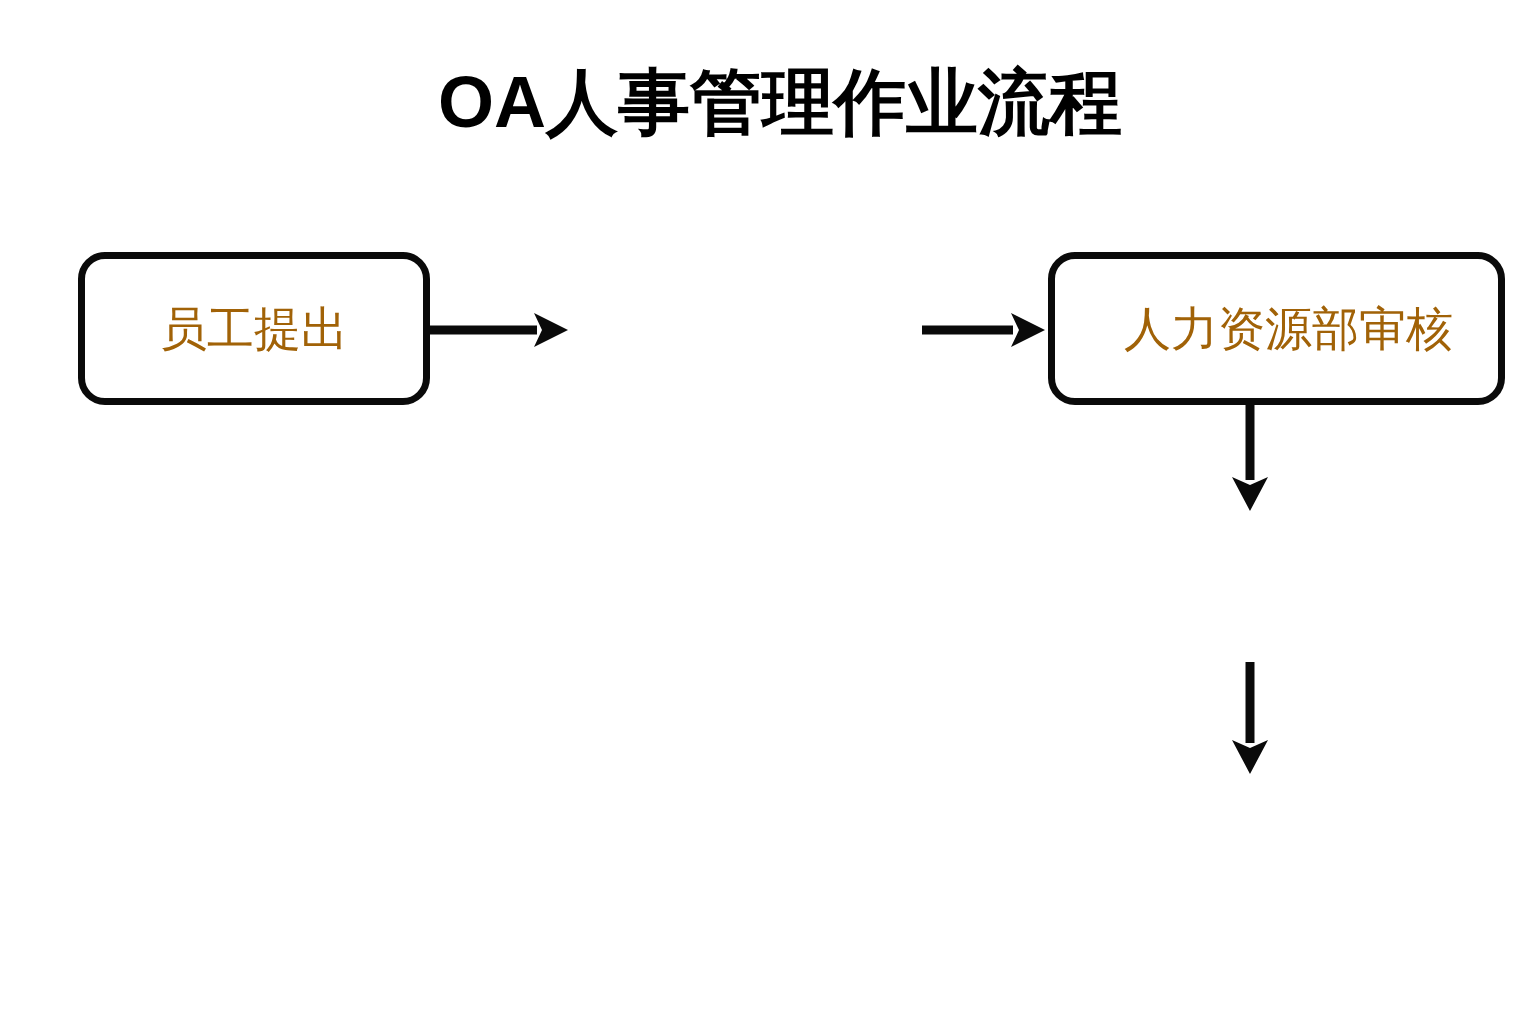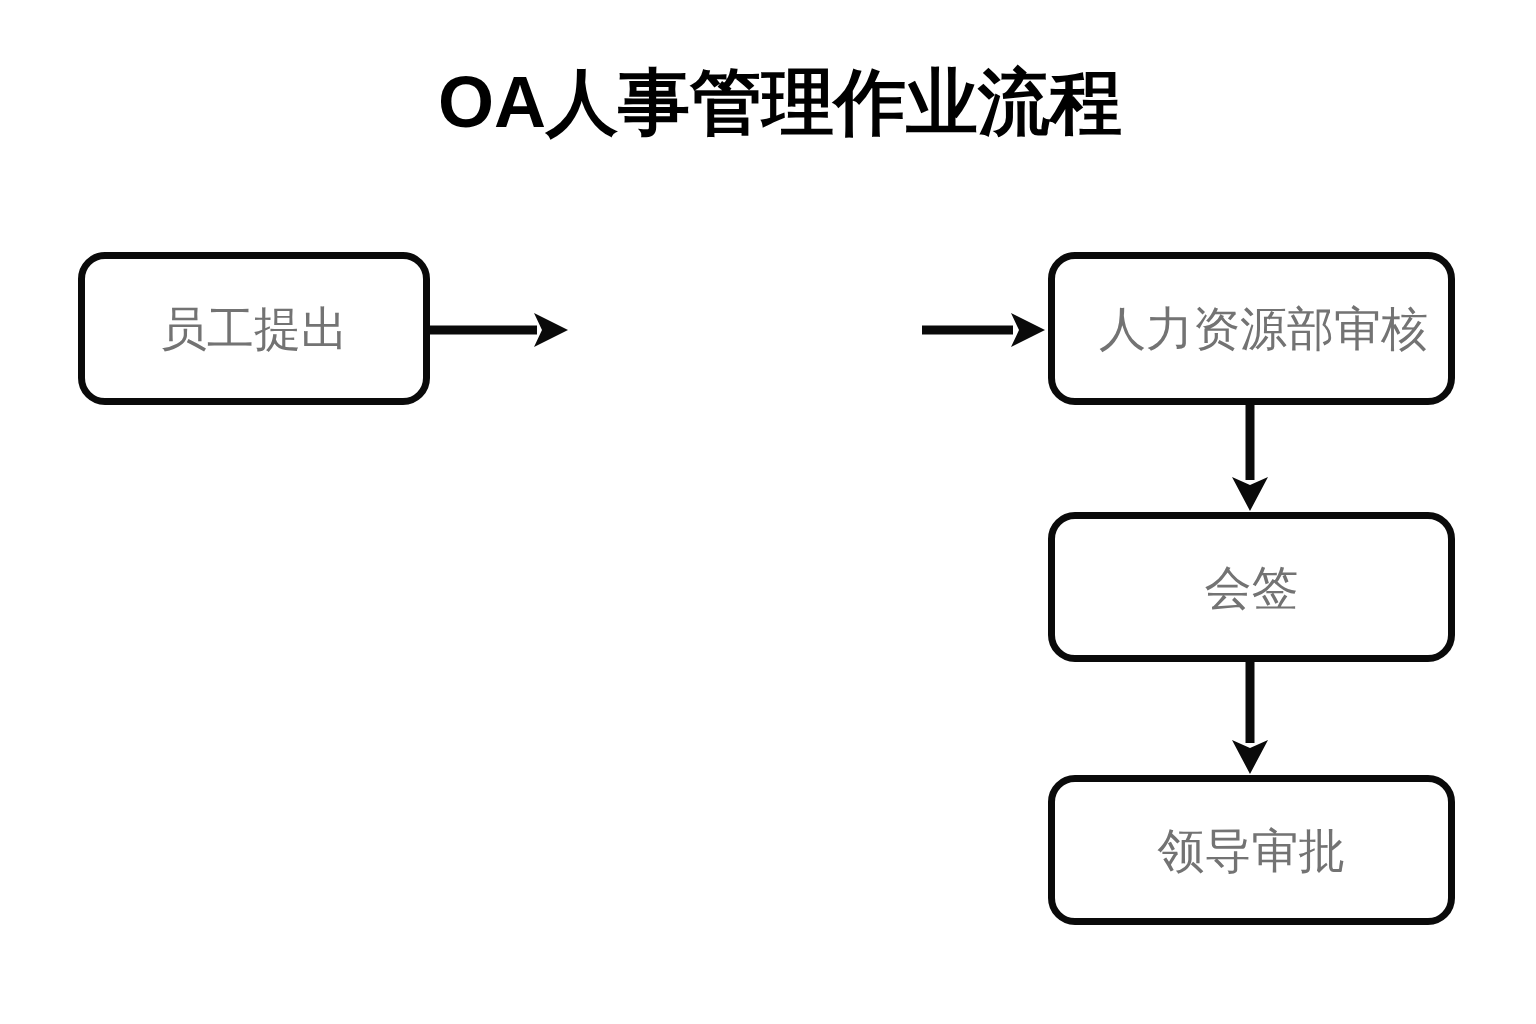--- a/index.html
+++ b/index.html
@@ -46,21 +46,21 @@
     border: 7px solid #0a0a0a;
     border-radius: 27px;
     background: #ffffff;
     display: flex;
     align-items: center;
     justify-content: center;
   }
   .node-label {
     font-size: 47px;
     font-weight: 500;
-    color: #737373;
+    color: #a16207;
     line-height: 1;
     white-space: nowrap;
     user-select: none;
   }
   
   .node.overflow .node-label {
     position: relative;
     left: 12px;
   }
 </style>
@@ -92,25 +92,19 @@
       <line x1="1250" y1="662" x2="1250" y2="743" stroke="#0a0a0a" stroke-width="9" stroke-linecap="butt"></line>
       <path d="M 1250 774 L 1232 740 L 1250 748 L 1268 740 Z" fill="#0a0a0a"></path>
     </g>
   </svg>
 
   <div class="node" style="left:78px; top:252px; width:352px; height:153px;">
     <span class="node-label">员工提出</span>
   </div>
 
 
-  <div class="node overflow" style="left:1048px; top:252px; width:407px; height:153px;">
+  <div class="node overflow" style="left:1048px; top:252px; width:457px; height:153px;">
     <span class="node-label">人力资源部审核</span>
   </div>
 
-  <div class="node" style="left:1048px; top:512px; width:407px; height:150px;">
-    <span class="node-label">会签</span>
-  </div>
 
-  <div class="node" style="left:1048px; top:775px; width:407px; height:150px;">
-    <span class="node-label">领导审批</span>
-  </div>
 
 </div>
 
 </body></html>

